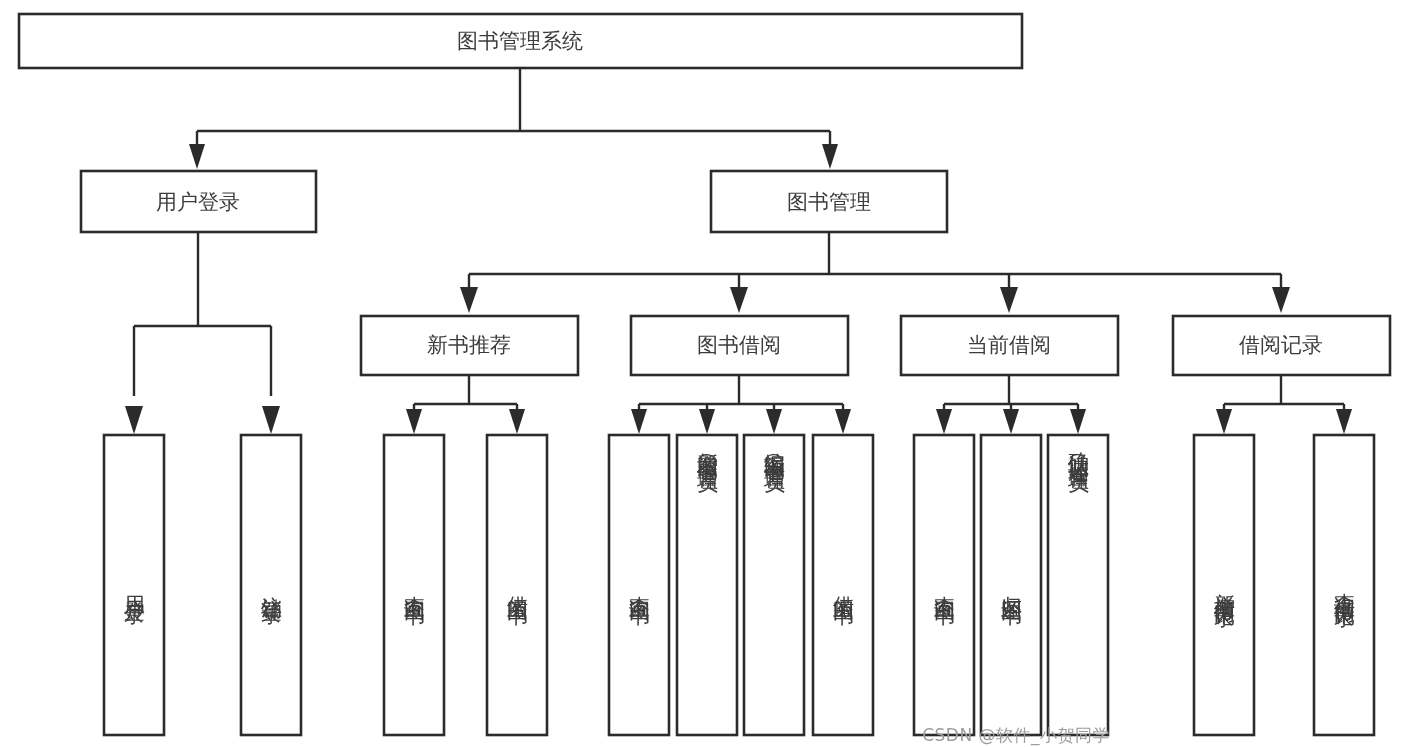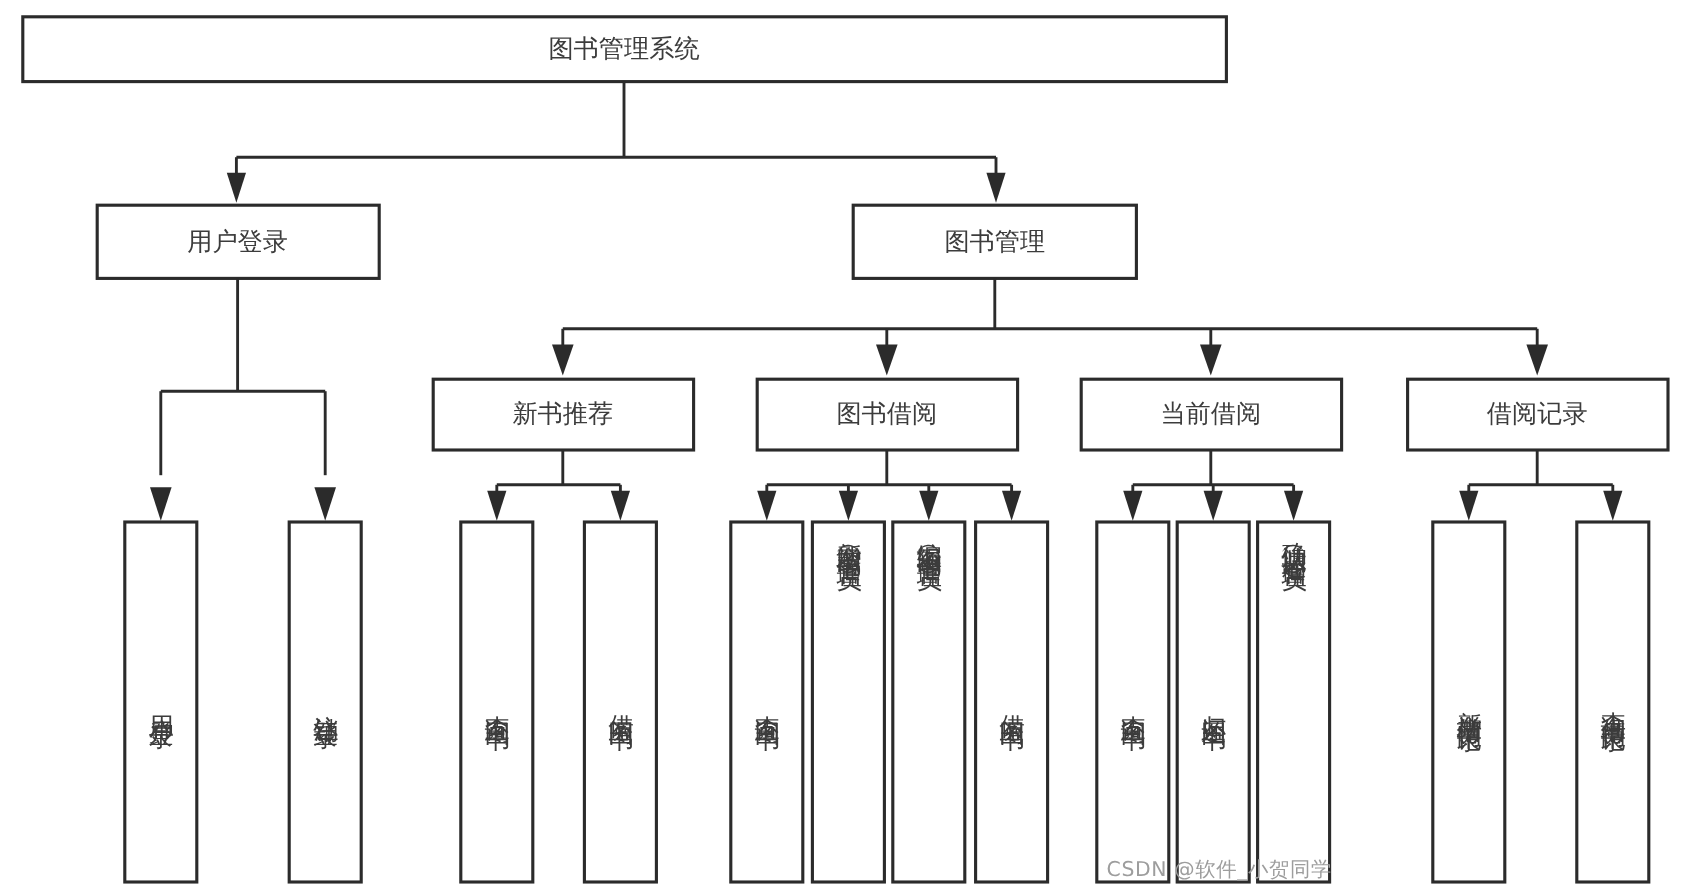--- a/index.html
+++ b/index.html
@@ -68,21 +68,21 @@
     font-family: "DejaVu Sans", "Liberation Sans", sans-serif;
     font-size: 21px;
     line-height: 1.38;
     letter-spacing: 3px;
     color: #3c3c3c;
     white-space: nowrap;
   }
   .watermark {
     position: absolute;
     right: 12px;
-    bottom: 11px;
+    bottom: 0;
     font-family: "DejaVu Sans", "Liberation Sans", sans-serif;
     font-size: 17px;
     color: #9d9d9d;
     letter-spacing: 0.5px;
     white-space: nowrap;
   }
 </style>
 </head>
 <body>
 

